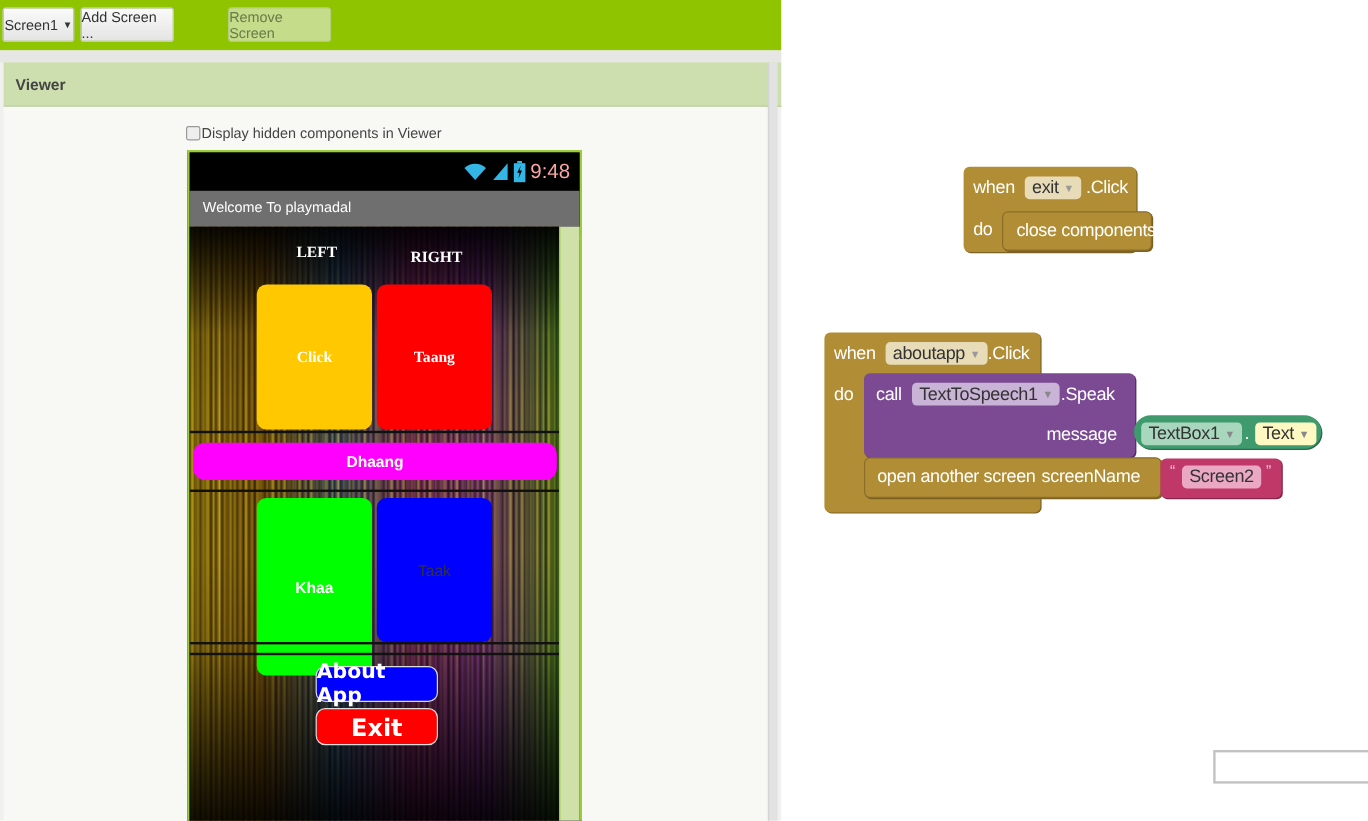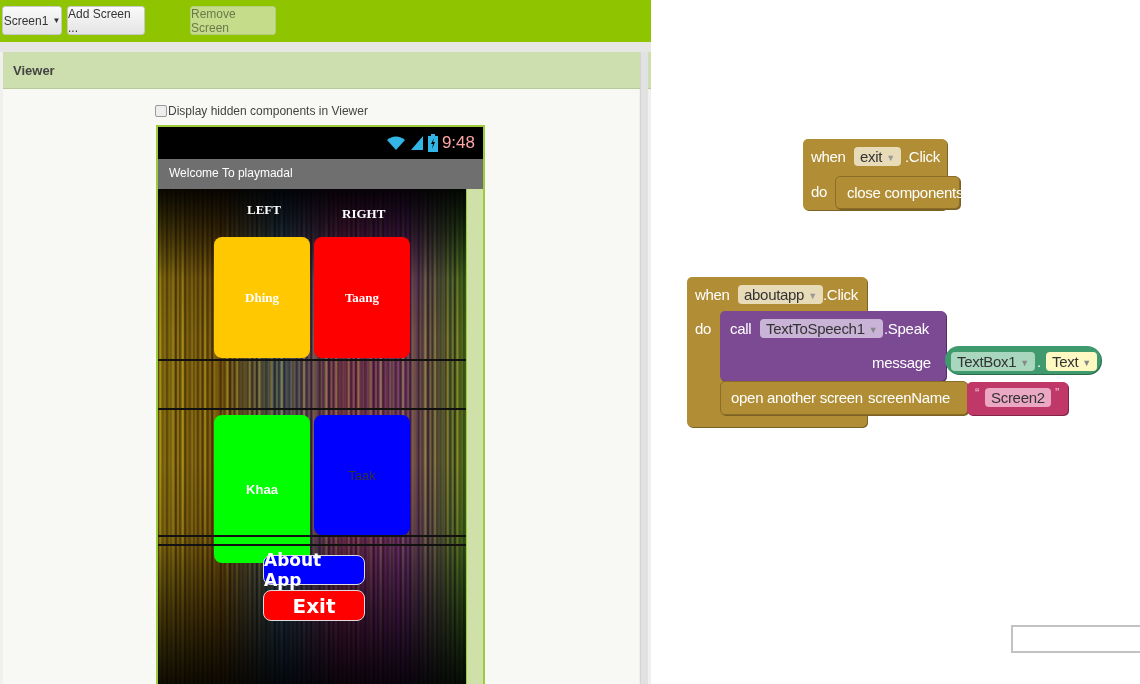--- a/index.html
+++ b/index.html
@@ -105,24 +105,25 @@
     </div>
 
     <div class="screen">
       <div class="spectrum"></div>
       <div class="stripes"></div>
       <div class="fade"></div>
 
       <span class="lbl" style="left:89px;top:13px;">LEFT</span>
       <span class="lbl" style="left:184px;top:17px;">RIGHT</span>
 
-      <div class="pad" style="left:56px;top:48px;width:96px;height:121px;background:#ffc800;">Dhing</div>
+      <div class="pad" style="left:56px;top:48px;width:96px;height:121px;background:#ffc800;">Click</div>
       <div class="pad" style="left:156px;top:48px;width:96px;height:121px;background:#ff0000;">Taang</div>
 
       <div class="hline" style="top:170px;"></div>
+      <div class="wide-btn">Dhaang</div>
       <div class="hline" style="top:219px;"></div>
 
       <div class="pad" style="left:56px;top:226px;width:96px;height:148px;background:#00ff00;font-family:Liberation Sans, sans-serif;">Khaa</div>
       <div class="pad" style="left:156px;top:226px;width:96px;height:120px;background:#0000ff;color:#333;font-family:'Liberation Sans',sans-serif;font-weight:normal;">Taak</div>
 
       <div class="hline" style="top:346px;"></div>
       <div class="hline" style="top:355px;"></div>
 
       <div class="app-btn" style="top:366px;height:30px;background:#0000ff;font-size:17px;">About App</div>
       <div class="app-btn" style="top:401px;height:31px;background:#ff0000;font-size:20px;">Exit</div>

